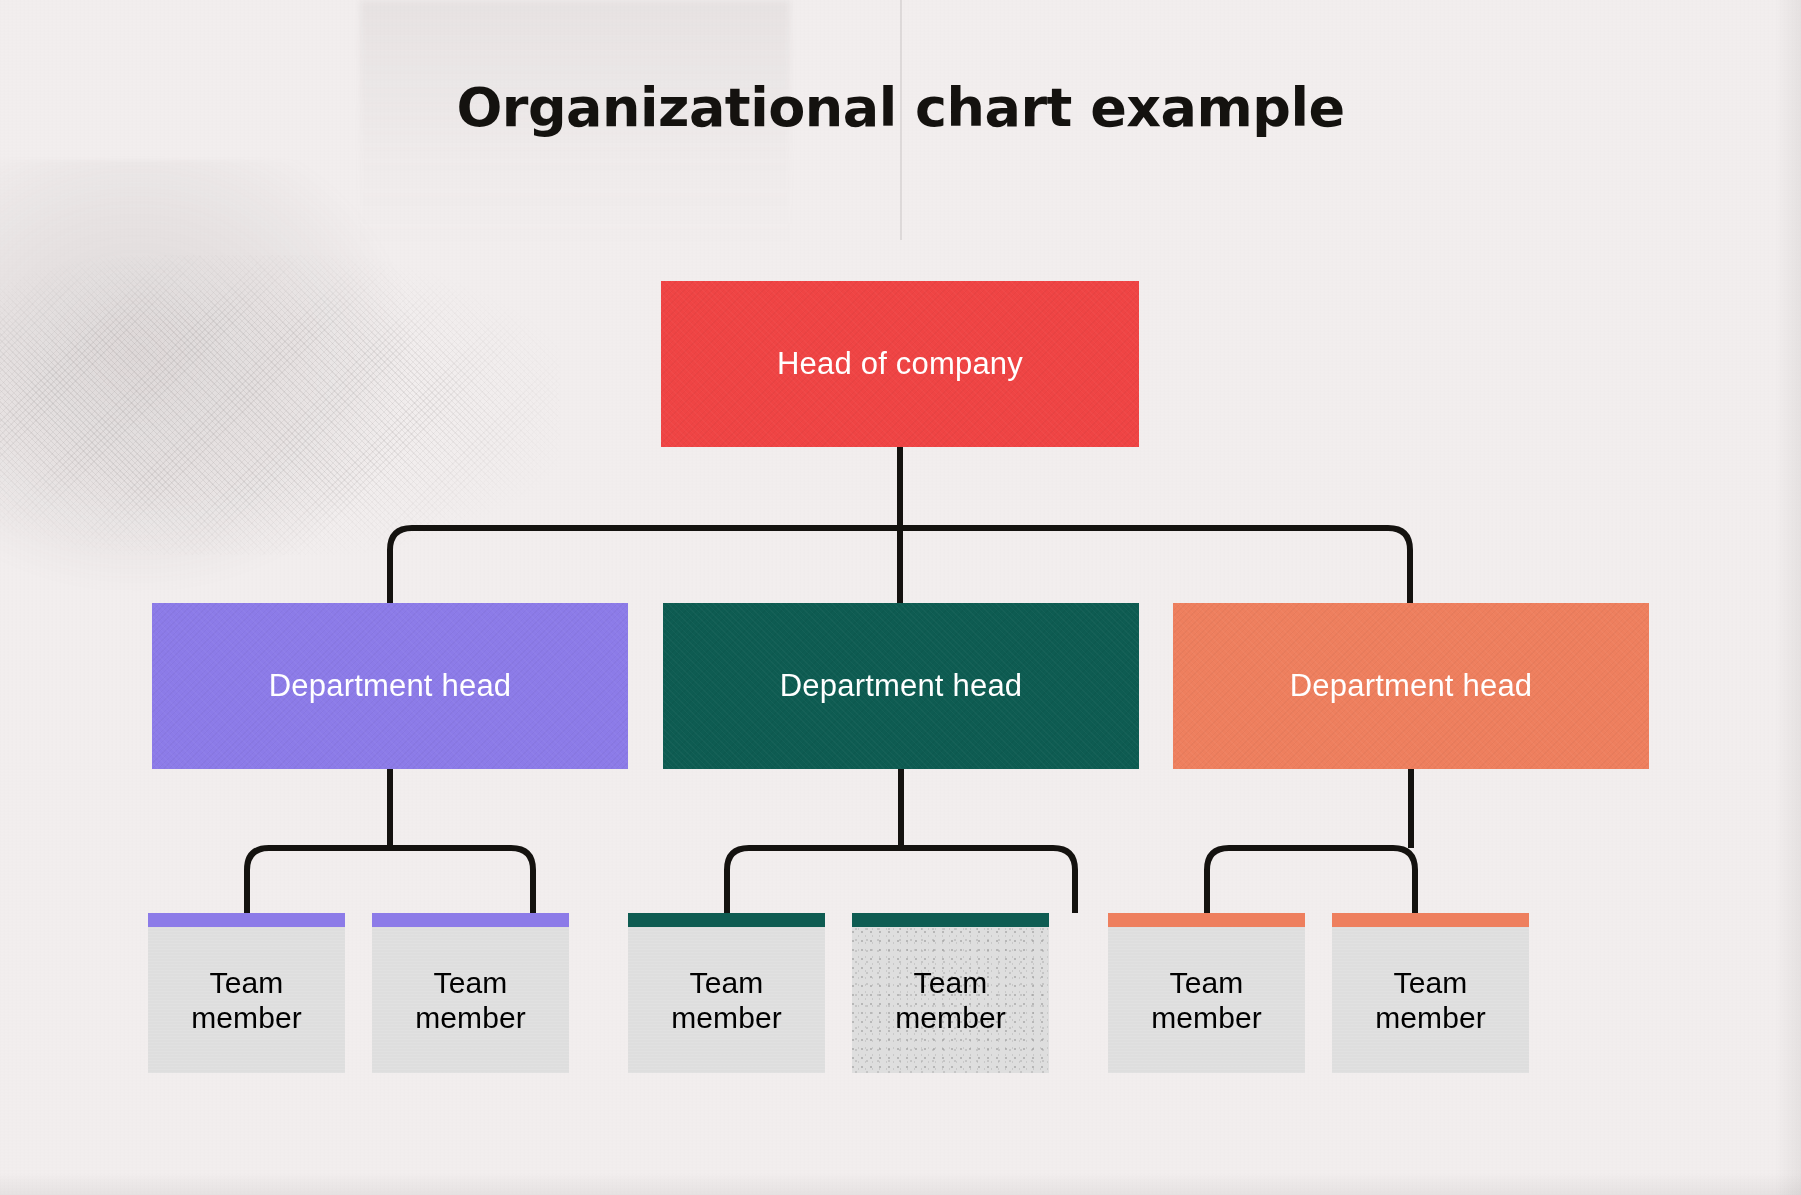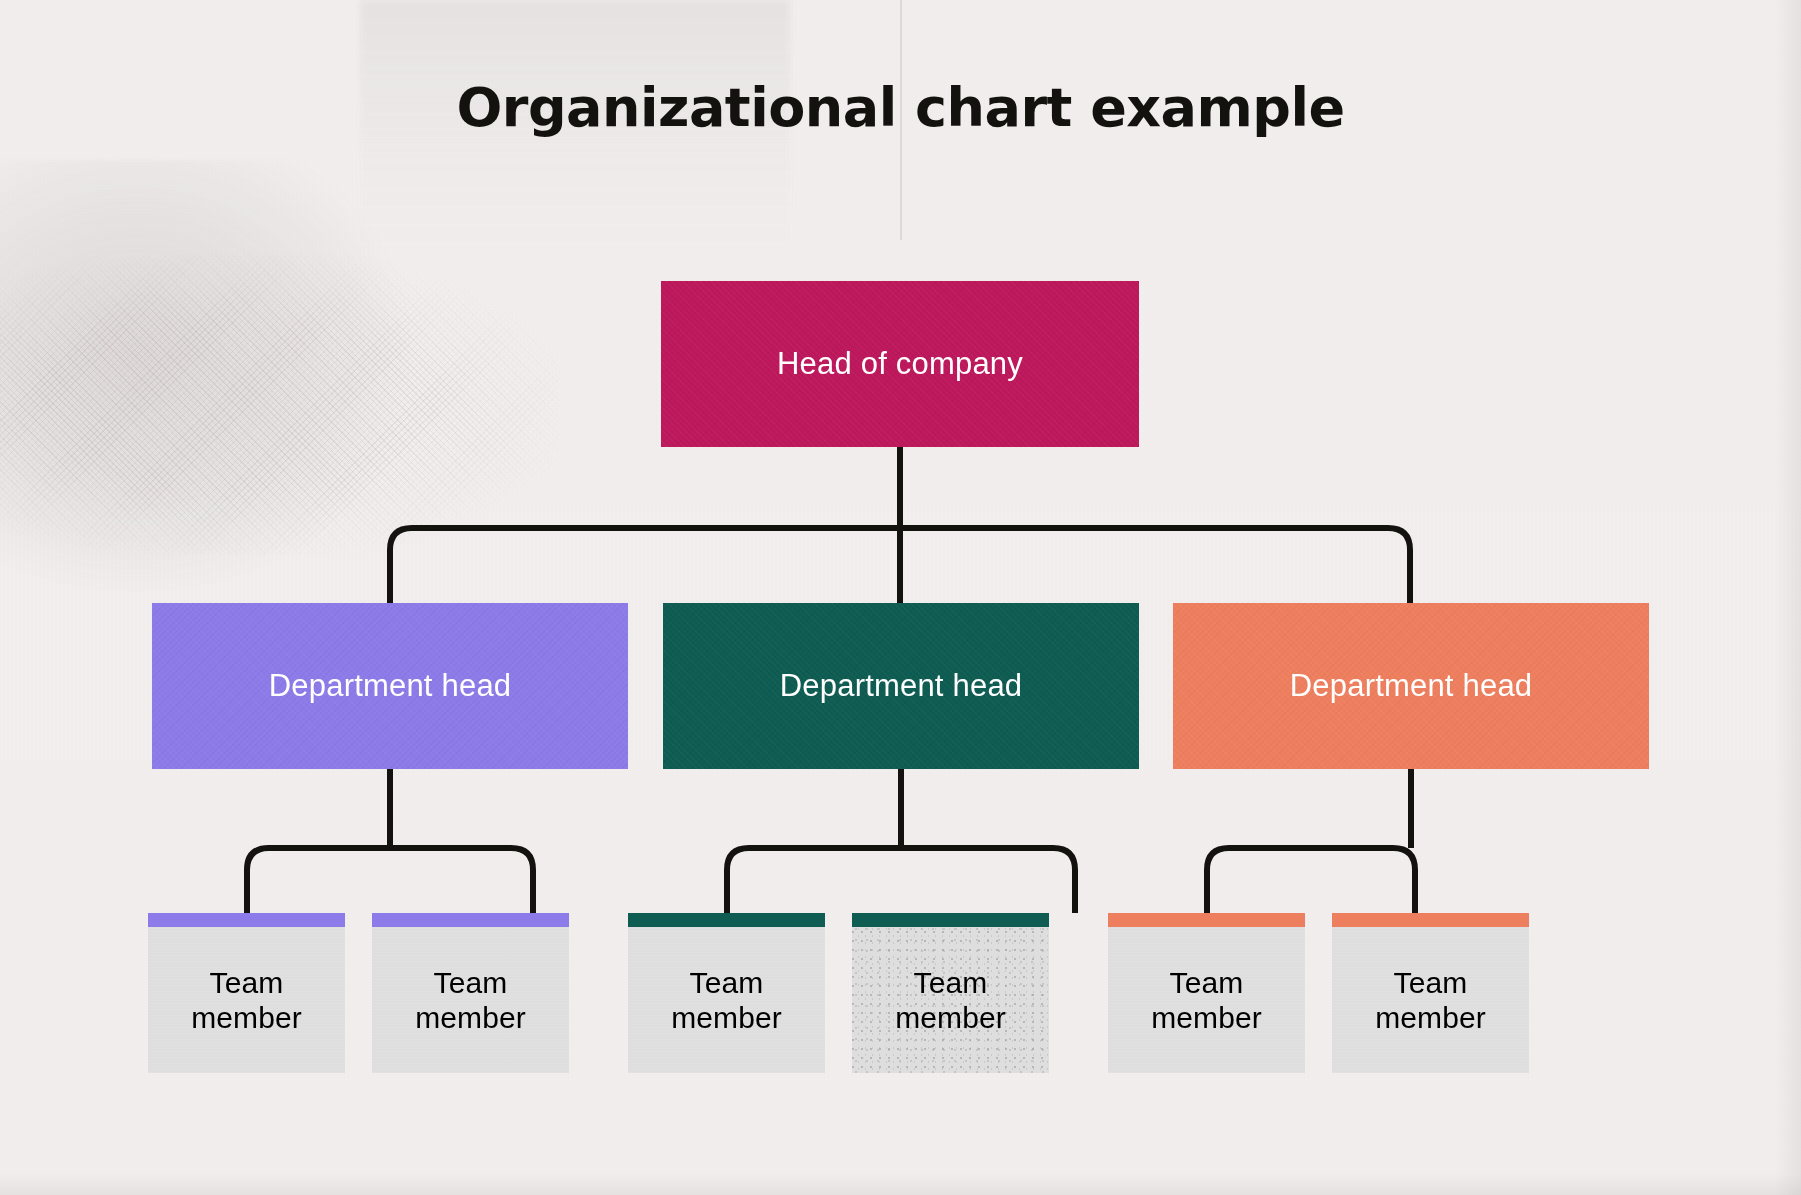--- a/index.html
+++ b/index.html
@@ -213,21 +213,21 @@
       <path d="M247,913 L247,870 Q247,848 269,848 L511,848 Q533,848 533,870 L533,913"></path>
 
       <path d="M901,769 L901,848"></path>
       <path d="M727,913 L727,870 Q727,848 749,848 L1053,848 Q1075,848 1075,870 L1075,913"></path>
 
       <path d="M1411,769 L1411,848"></path>
       <path d="M1207,913 L1207,870 Q1207,848 1229,848 L1393,848 Q1415,848 1415,870 L1415,913"></path>
     </g>
   </svg>
 
-  <div class="node node-solid" id="node-root" style="background: #be185d;">
+  <div class="node node-solid" id="node-root" style="background: #ef4444;">
     <span class="blocktex"></span>
     <span class="label">Head of company</span>
   </div>
 
   <div class="node node-solid" id="node-dept-0" style="background: rgb(140, 123, 232);">
     <span class="blocktex"></span>
     <span class="label">Department head</span>
   </div>
   <div class="node node-solid" id="node-dept-1" style="background: rgb(14, 92, 82);">
     <span class="blocktex"></span>

